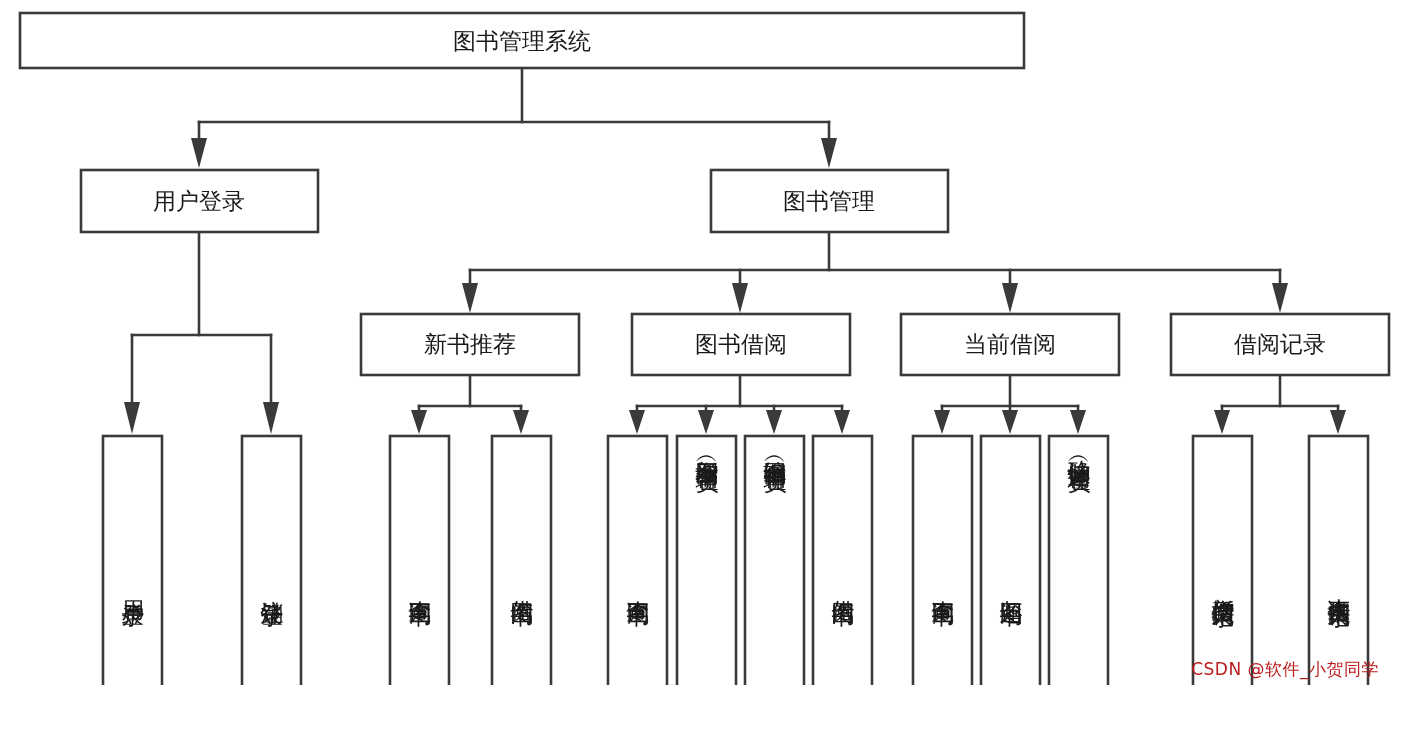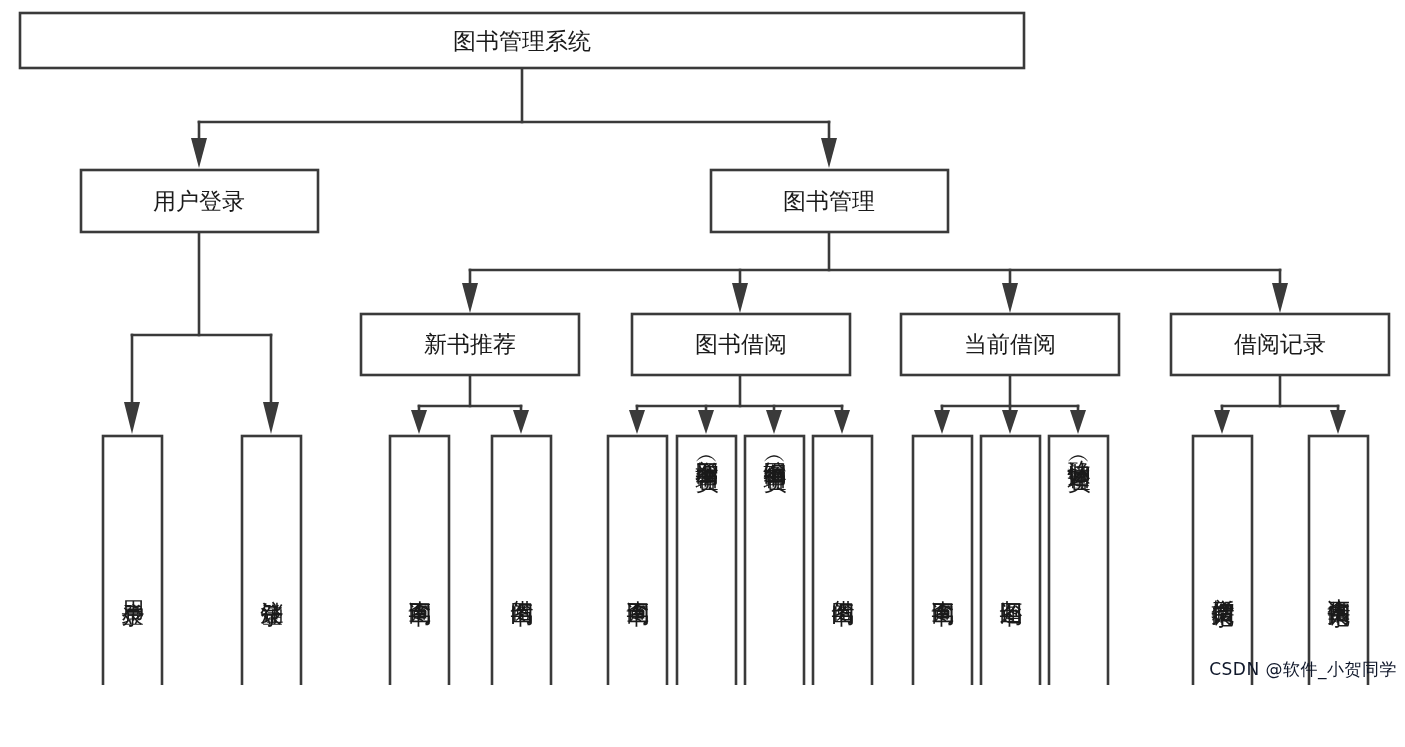--- a/index.html
+++ b/index.html
@@ -60,25 +60,25 @@
     text-orientation: upright;
     font-family: "DejaVu Sans", "Liberation Sans", sans-serif;
     font-size: 23px;
     line-height: 1.04;
     letter-spacing: 1.5px;
     color: #1a1a1a;
     white-space: nowrap;
   }
   .watermark {
     position: absolute;
-    right: 8px;
+    right: 26px;
     bottom: 4px;
     font-family: "DejaVu Sans", "Liberation Sans", sans-serif;
     font-size: 17px;
-    color: #0f172a;
+    color: #b91c1c;
     letter-spacing: 0.5px;
     white-space: nowrap;
   }
 </style>
 </head>
 <body>
 
 <div id="diagram-root">
 
   <svg id="flow-svg" viewBox="0 0 1405 747">

